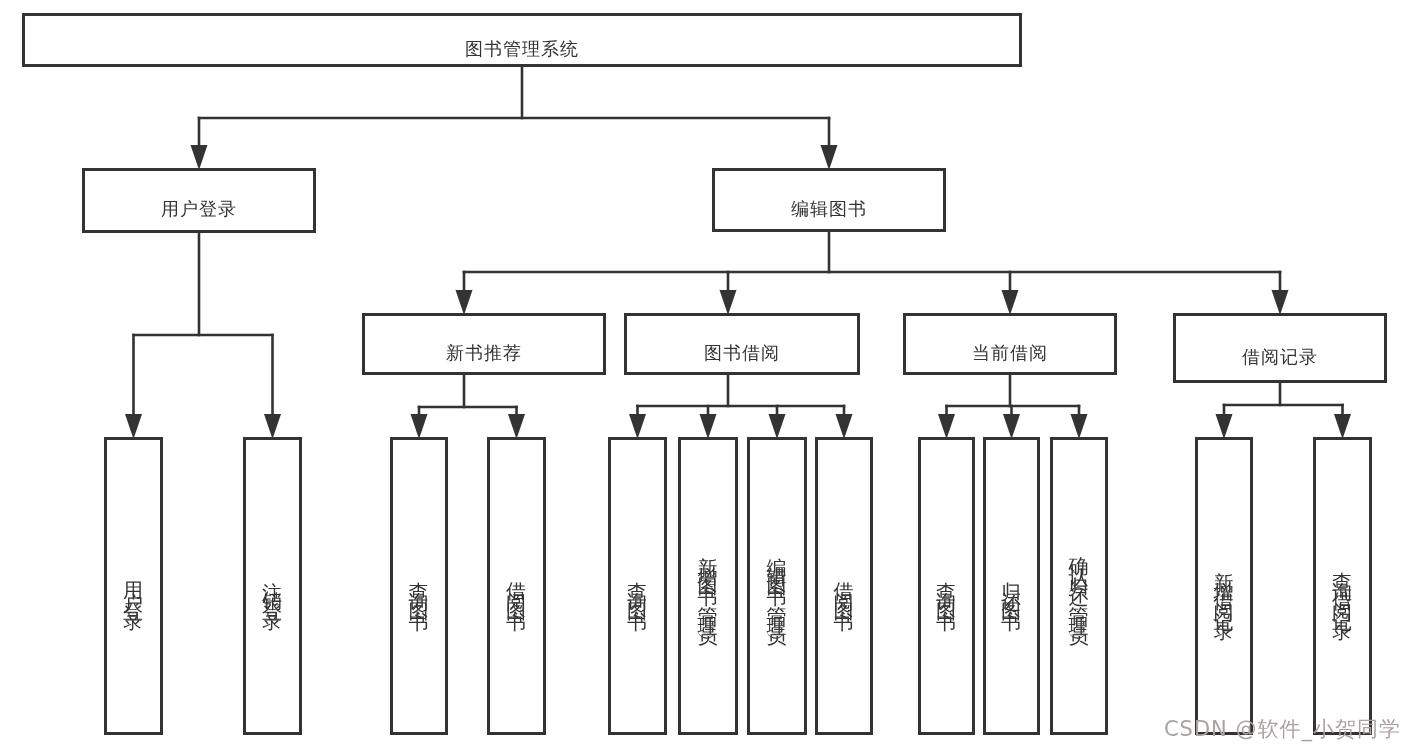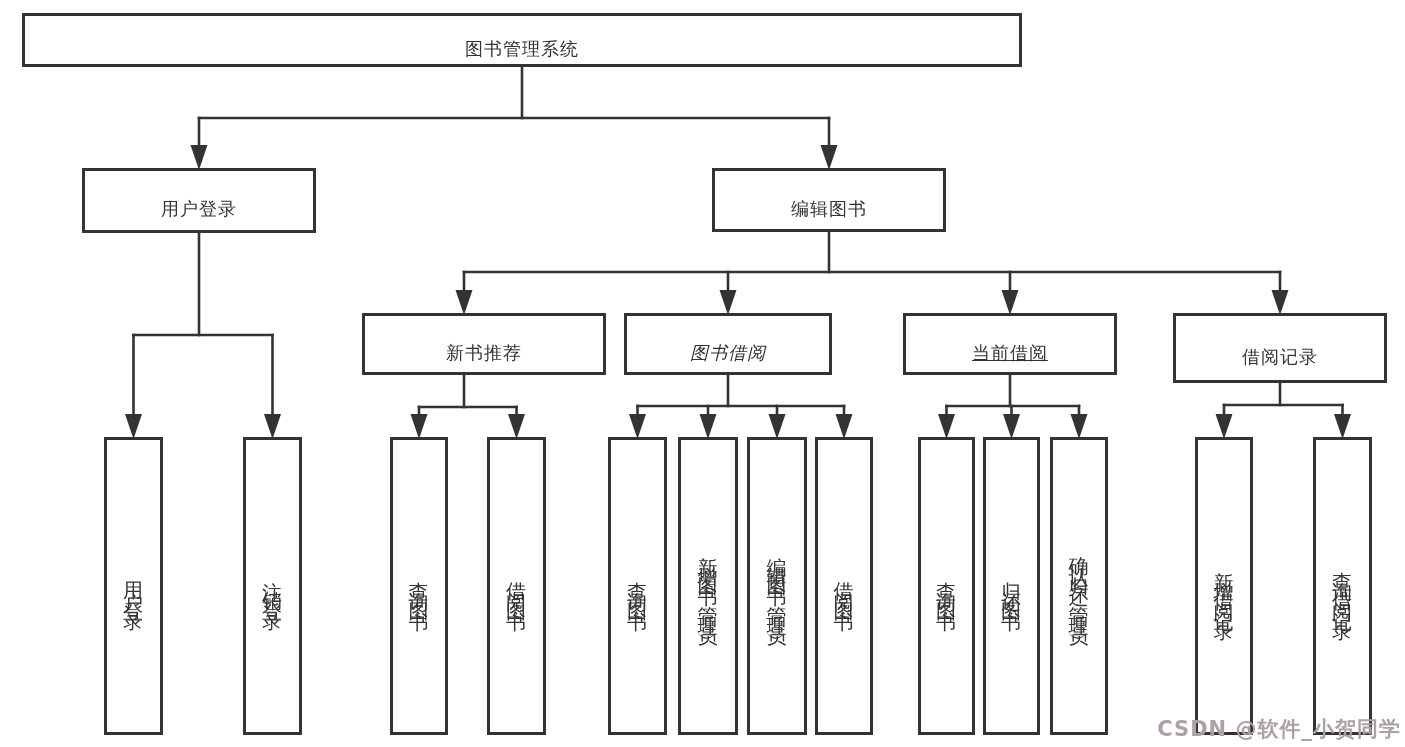--- a/index.html
+++ b/index.html
@@ -41,21 +41,20 @@
     white-space:nowrap;
   }
   #watermark{
     position:absolute;
     right:4px;bottom:4px;
     z-index:3;
     font-size:21px;
     color:var(--watermark);
     letter-spacing:1px;
     white-space:nowrap;
-    font-weight:bold;
   }
 </style>
 </head>
 <body>
 
 <div id="canvas">
   <svg id="wires" width="1405" height="747">
       <path d="M522 67L522 118" stroke="#333333" stroke-width="2.6" stroke-linecap="square" fill="none"></path>
       <path d="M199 118L829 118" stroke="#333333" stroke-width="2.6" stroke-linecap="square" fill="none"></path>
       <path d="M199 118L199 152" stroke="#333333" stroke-width="2.6" stroke-linecap="square" fill="none"></path>
@@ -115,24 +114,24 @@
       </div>
       <div class="node h" style="left: 82px; top: 168px; width: 234px; height: 65px;">
         <span>用户登录</span>
       </div>
       <div class="node h" style="left: 712px; top: 168px; width: 234px; height: 64px;">
         <span>编辑图书</span>
       </div>
       <div class="node h" style="left: 362px; top: 313px; width: 244px; height: 62px;">
         <span>新书推荐</span>
       </div>
-      <div class="node h" style="left: 624px; top: 313px; width: 208px; height: 62px; font-style: italic;">
+      <div class="node h" style="left: 624px; top: 313px; width: 236px; height: 62px;">
         <span>图书借阅</span>
       </div>
-      <div class="node h" style="left: 903px; top: 313px; width: 214px; height: 62px; text-decoration: underline;">
+      <div class="node h" style="left: 903px; top: 313px; width: 214px; height: 62px;">
         <span>当前借阅</span>
       </div>
       <div class="node h" style="left: 1173px; top: 313px; width: 214px; height: 70px;">
         <span>借阅记录</span>
       </div>
       <div class="node v" style="left: 104px; top: 437px; width: 59px; height: 298px;">
         <span>用户登录</span>
       </div>
       <div class="node v" style="left: 243px; top: 437px; width: 59px; height: 298px;">
         <span>注销登录</span>

